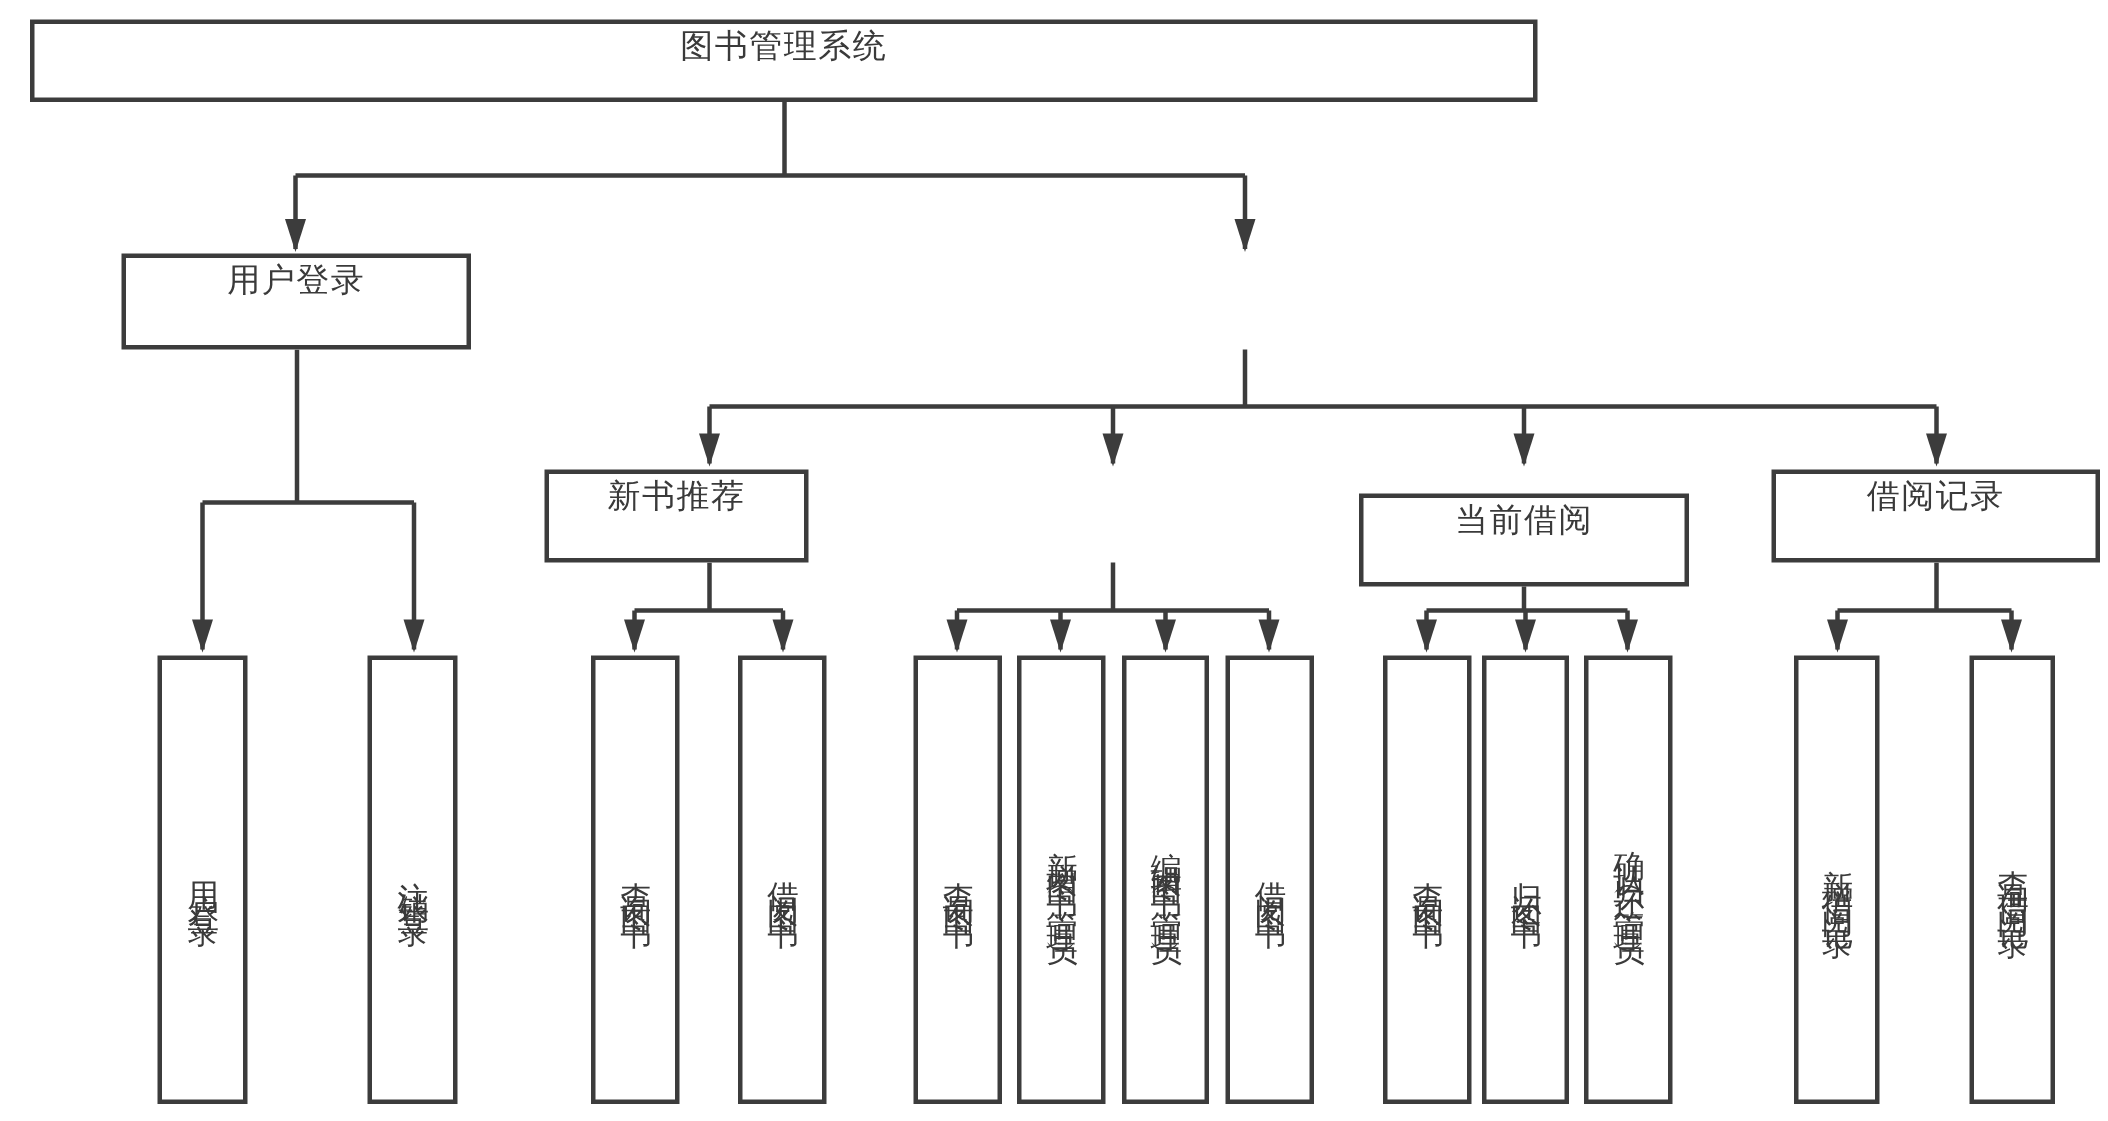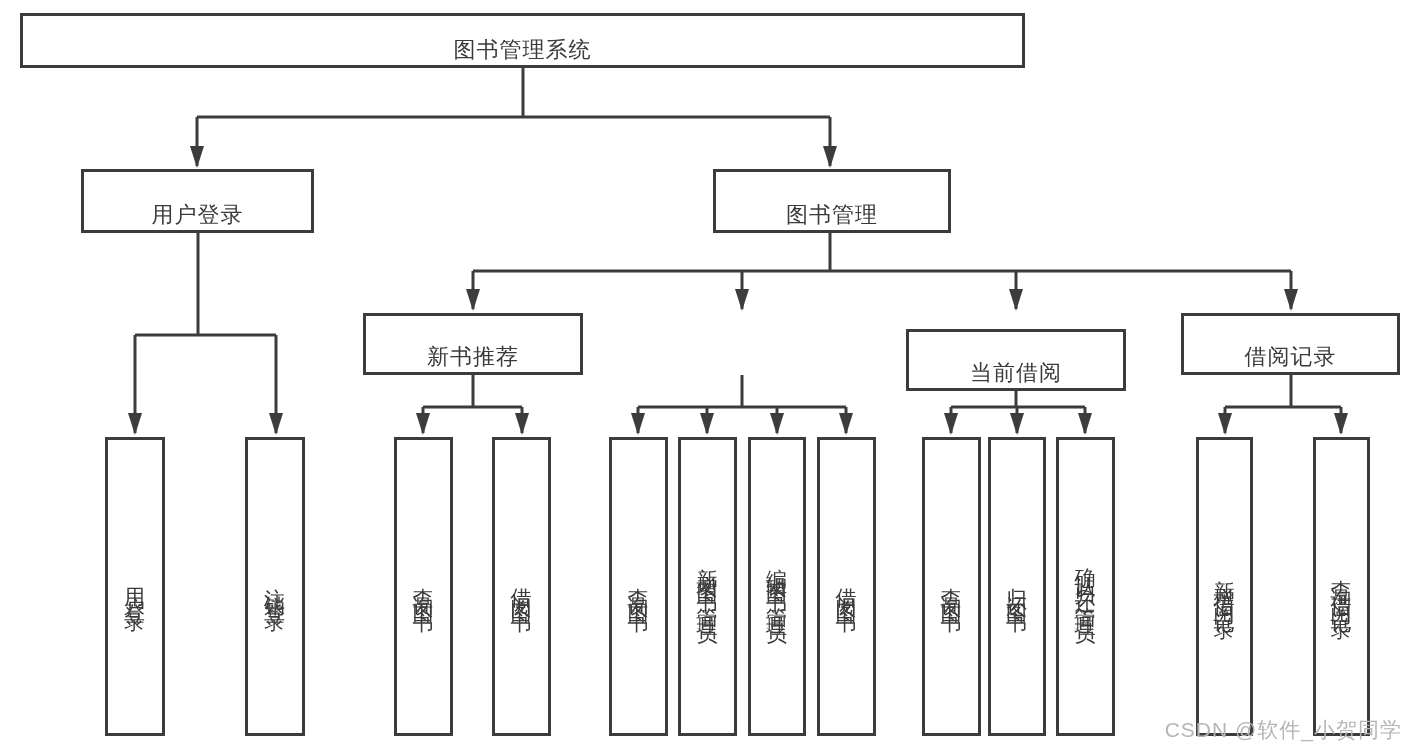--- a/index.html
+++ b/index.html
@@ -17,21 +17,21 @@
     overflow:hidden;
   }
   #wires{position:absolute;left:0;top:0;width:1405px;height:747px;}
   #wires path{stroke:var(--line);stroke-width:3;fill:none;}
   #wires polygon{fill:var(--line);stroke:none;}
   .node{
     position:absolute;
     box-sizing:border-box;
     border:3px solid var(--line);
     background:#fff;
-    display:flex;align-items:flex-end;justify-content:center;
+    display:flex;align-items:flex-start;justify-content:center;
   }
   .node .hlabel{
     color:var(--text);
     font-size:22px;
     letter-spacing:1px;
     white-space:nowrap;
   }
   .leaf{
     position:absolute;
     box-sizing:border-box;
@@ -114,25 +114,22 @@
     </g>
   </svg>
 
   <div class="node" style="left:20px;top:13px;width:1005px;height:55px;">
     <span class="hlabel">图书管理系统</span>
   </div>
 
   <div class="node" style="left:81px;top:169px;width:233px;height:64px;">
     <span class="hlabel">用户登录</span>
   </div>
-  <div class="node" style="left:713px;top:169px;width:238px;height:64px;">
-    <span class="hlabel">图书管理</span>
-  </div>
 
-  <div class="node" style="left:363px;top:313px;width:220px;height:62px;">
+  <div class="node" style="left:363px;top:313px;width:176px;height:62px;">
     <span class="hlabel">新书推荐</span>
   </div>
   <div class="node" style="left:906px;top:313px;width:220px;height:62px;margin-top:16px;">
     <span class="hlabel">当前借阅</span>
   </div>
   <div class="node" style="left:1181px;top:313px;width:219px;height:62px;">
     <span class="hlabel">借阅记录</span>
   </div>
 
   <div class="leaf" style="left:105px;width:60px;">
@@ -168,14 +165,13 @@
   <div class="leaf" style="left:1056px;width:59px;">
     <span class="vlabel">确认归还（管理员）</span>
   </div>
   <div class="leaf" style="left:1196px;width:57px;">
     <span class="vlabel">新增借阅记录</span>
   </div>
   <div class="leaf" style="left:1313px;width:57px;">
     <span class="vlabel">查询借阅记录</span>
   </div>
 
-  <div id="watermark">CSDN @软件_小贺同学</div>
 </div>
 
 </body></html>

